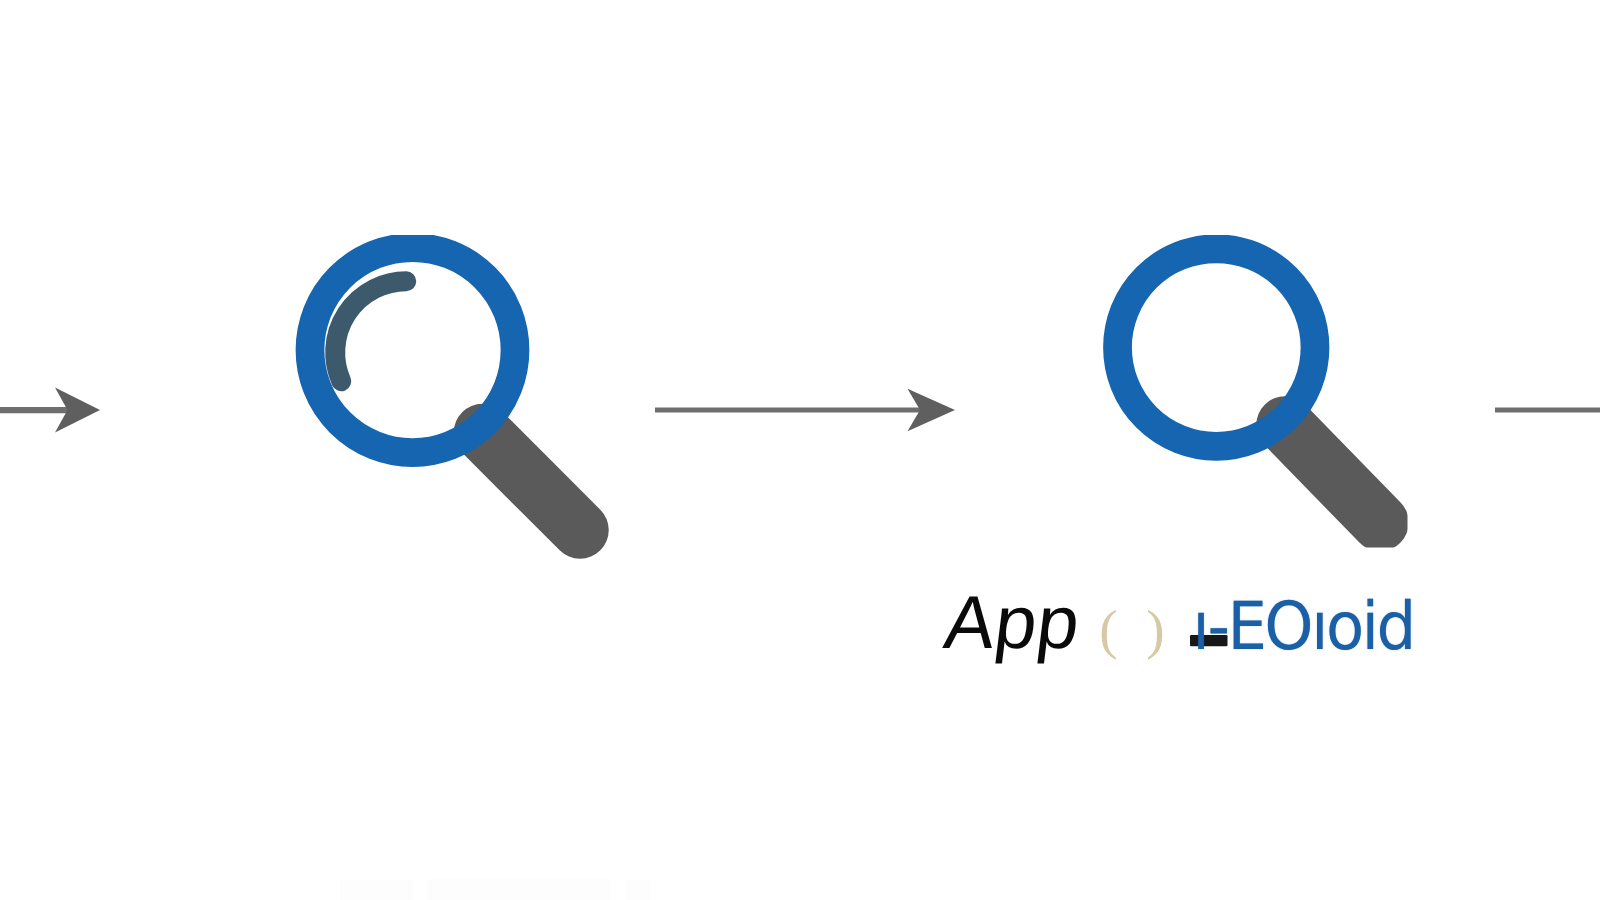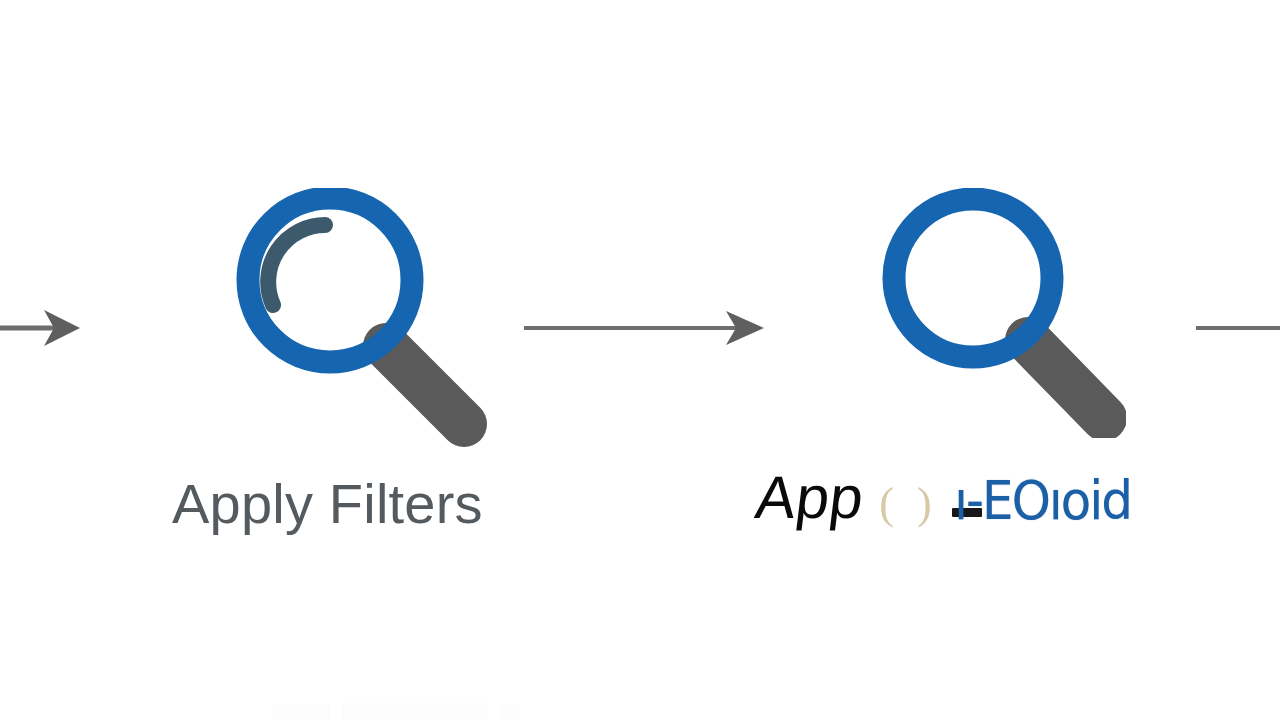--- a/index.html
+++ b/index.html
@@ -115,21 +115,20 @@
     <svg class="glass" width="262" height="262" viewBox="0 0 262 262" aria-hidden="true">
 
       <line x1="158" y1="158" x2="236" y2="236" stroke="#5a5a5a" stroke-width="46" stroke-linecap="round"></line>
 
       <circle cx="102" cy="92" r="82" fill="none" stroke="#1565b0" stroke-width="23"></circle>
 
       <path d="M 45 117 A 57 57 0 0 1 97 37" fill="none" stroke="#3d5a6c" stroke-width="16" stroke-linecap="round"></path>
     </svg>
   </div>
 
-  <div class="label label-clean" style="left:172px; top:476px;">Apply Filters</div>
 
   <div class="connector" style="left:522px; top:298px; width:250px;">
     <svg width="250" height="60" viewBox="0 0 250 60" aria-hidden="true">
       <line x1="2" y1="30" x2="218" y2="30" stroke="#6e6e6e" stroke-width="4"></line>
       <path d="M 204 13 L 242 30 L 204 47 L 214 30 Z" fill="#5f5f5f"></path>
     </svg>
   </div>
 
   <div class="node" style="left:876px; top:188px; width:250px; height:250px;">
     <svg class="glass" width="250" height="250" viewBox="0 0 250 250" aria-hidden="true">

